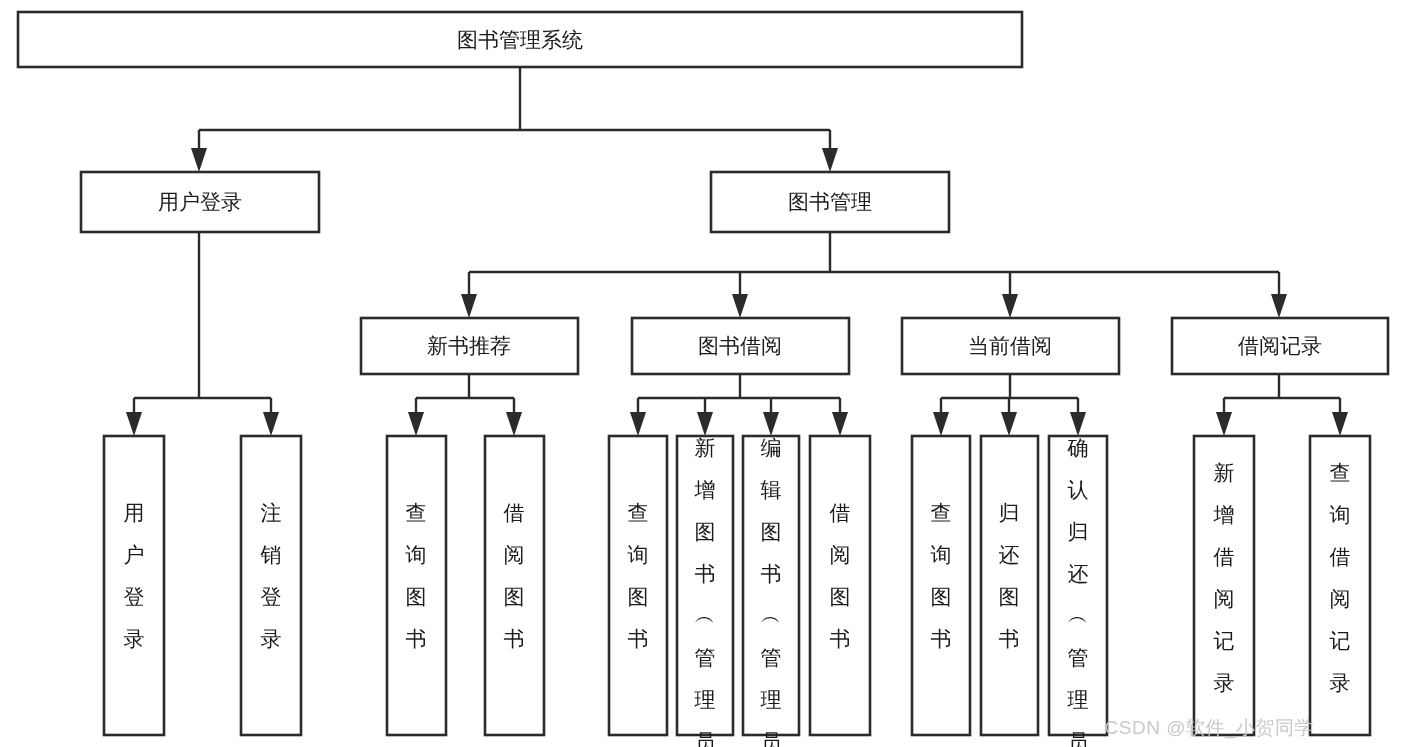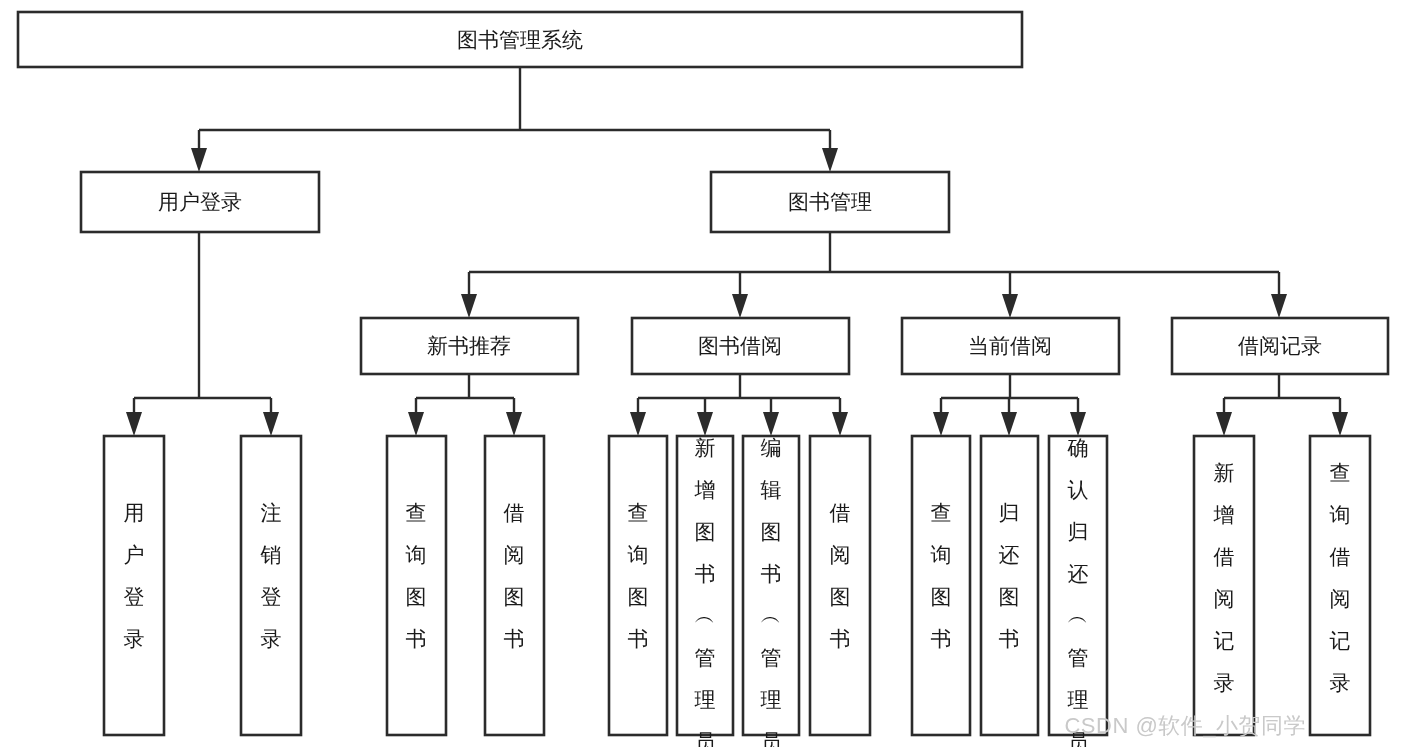--- a/index.html
+++ b/index.html
@@ -50,24 +50,24 @@
     dominant-baseline: middle;
   }
   .node-label-v {
     font-family: "Liberation Sans", "DejaVu Sans", sans-serif;
     font-size: 21px;
     fill: #1a1a1a;
     text-anchor: middle;
   }
   .watermark-text {
     position: absolute;
-    right: 8px;
+    right: 0;
     bottom: 6px;
     font-family: "Liberation Sans", "DejaVu Sans", sans-serif;
-    font-size: 22px;
+    font-size: 19px;
     color: #c9c9c9;
     letter-spacing: 0.5px;
     white-space: nowrap;
     user-select: none;
   }
 </style>
 </head>
 <body>
 
 <div id="diagram-root">

